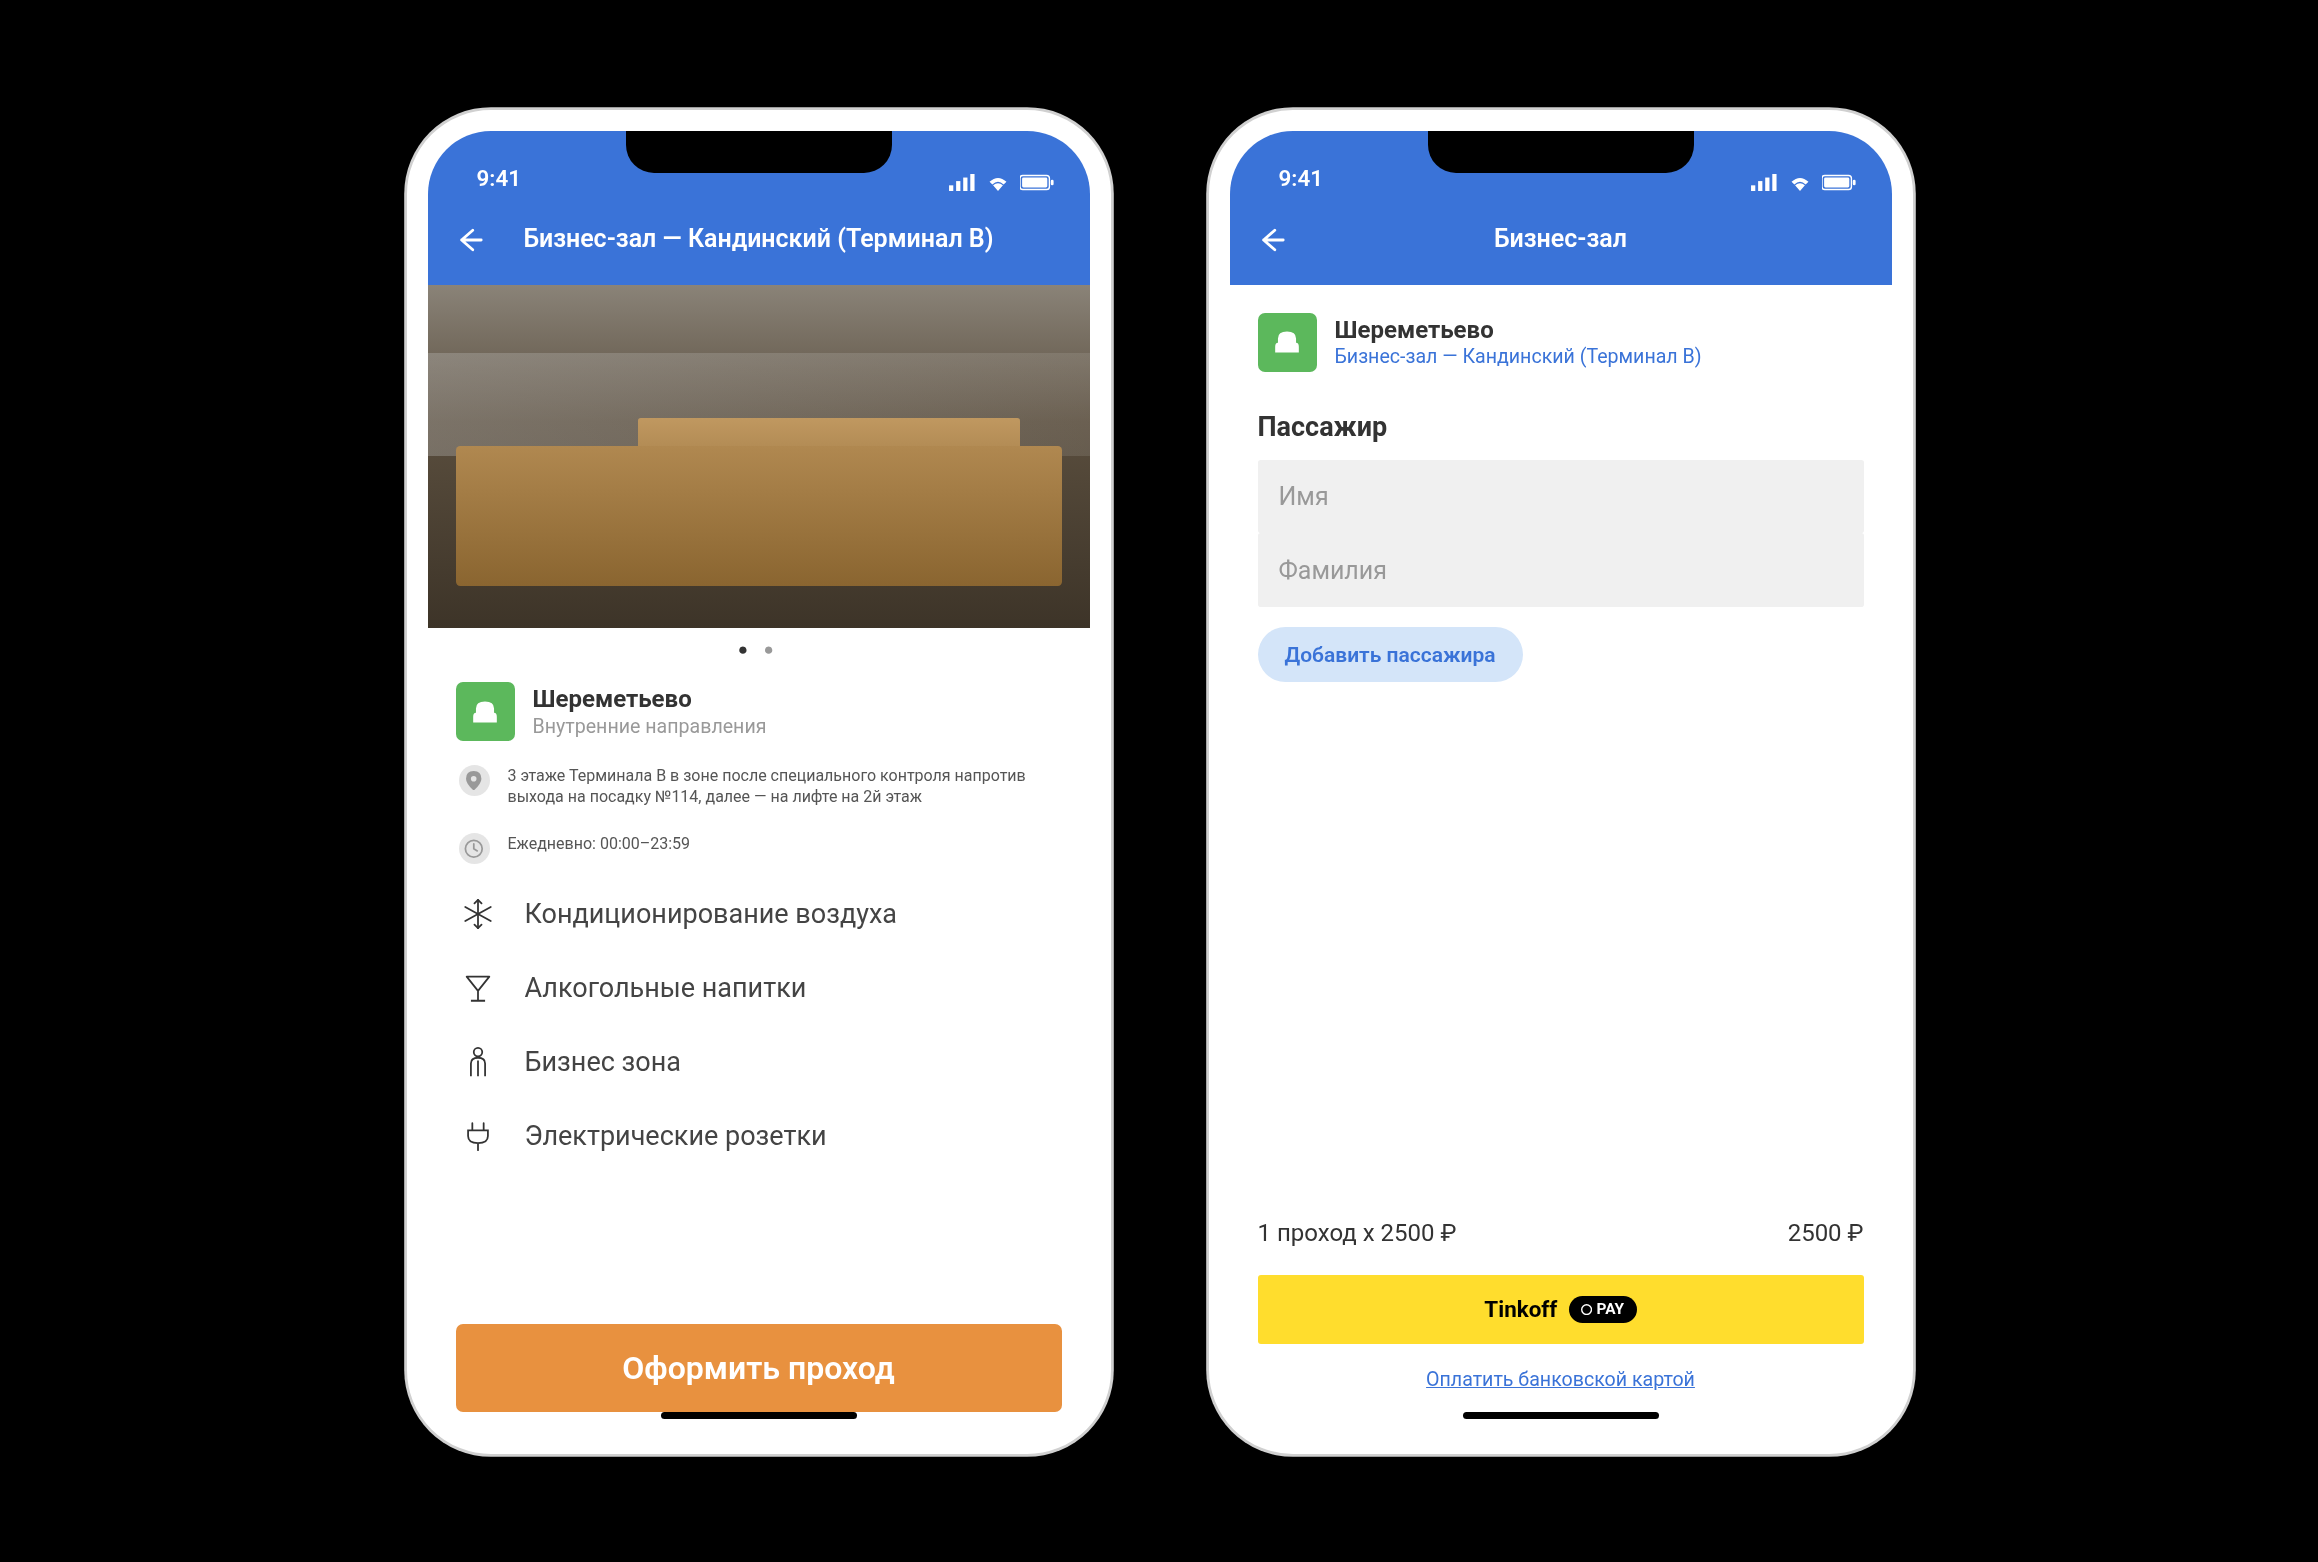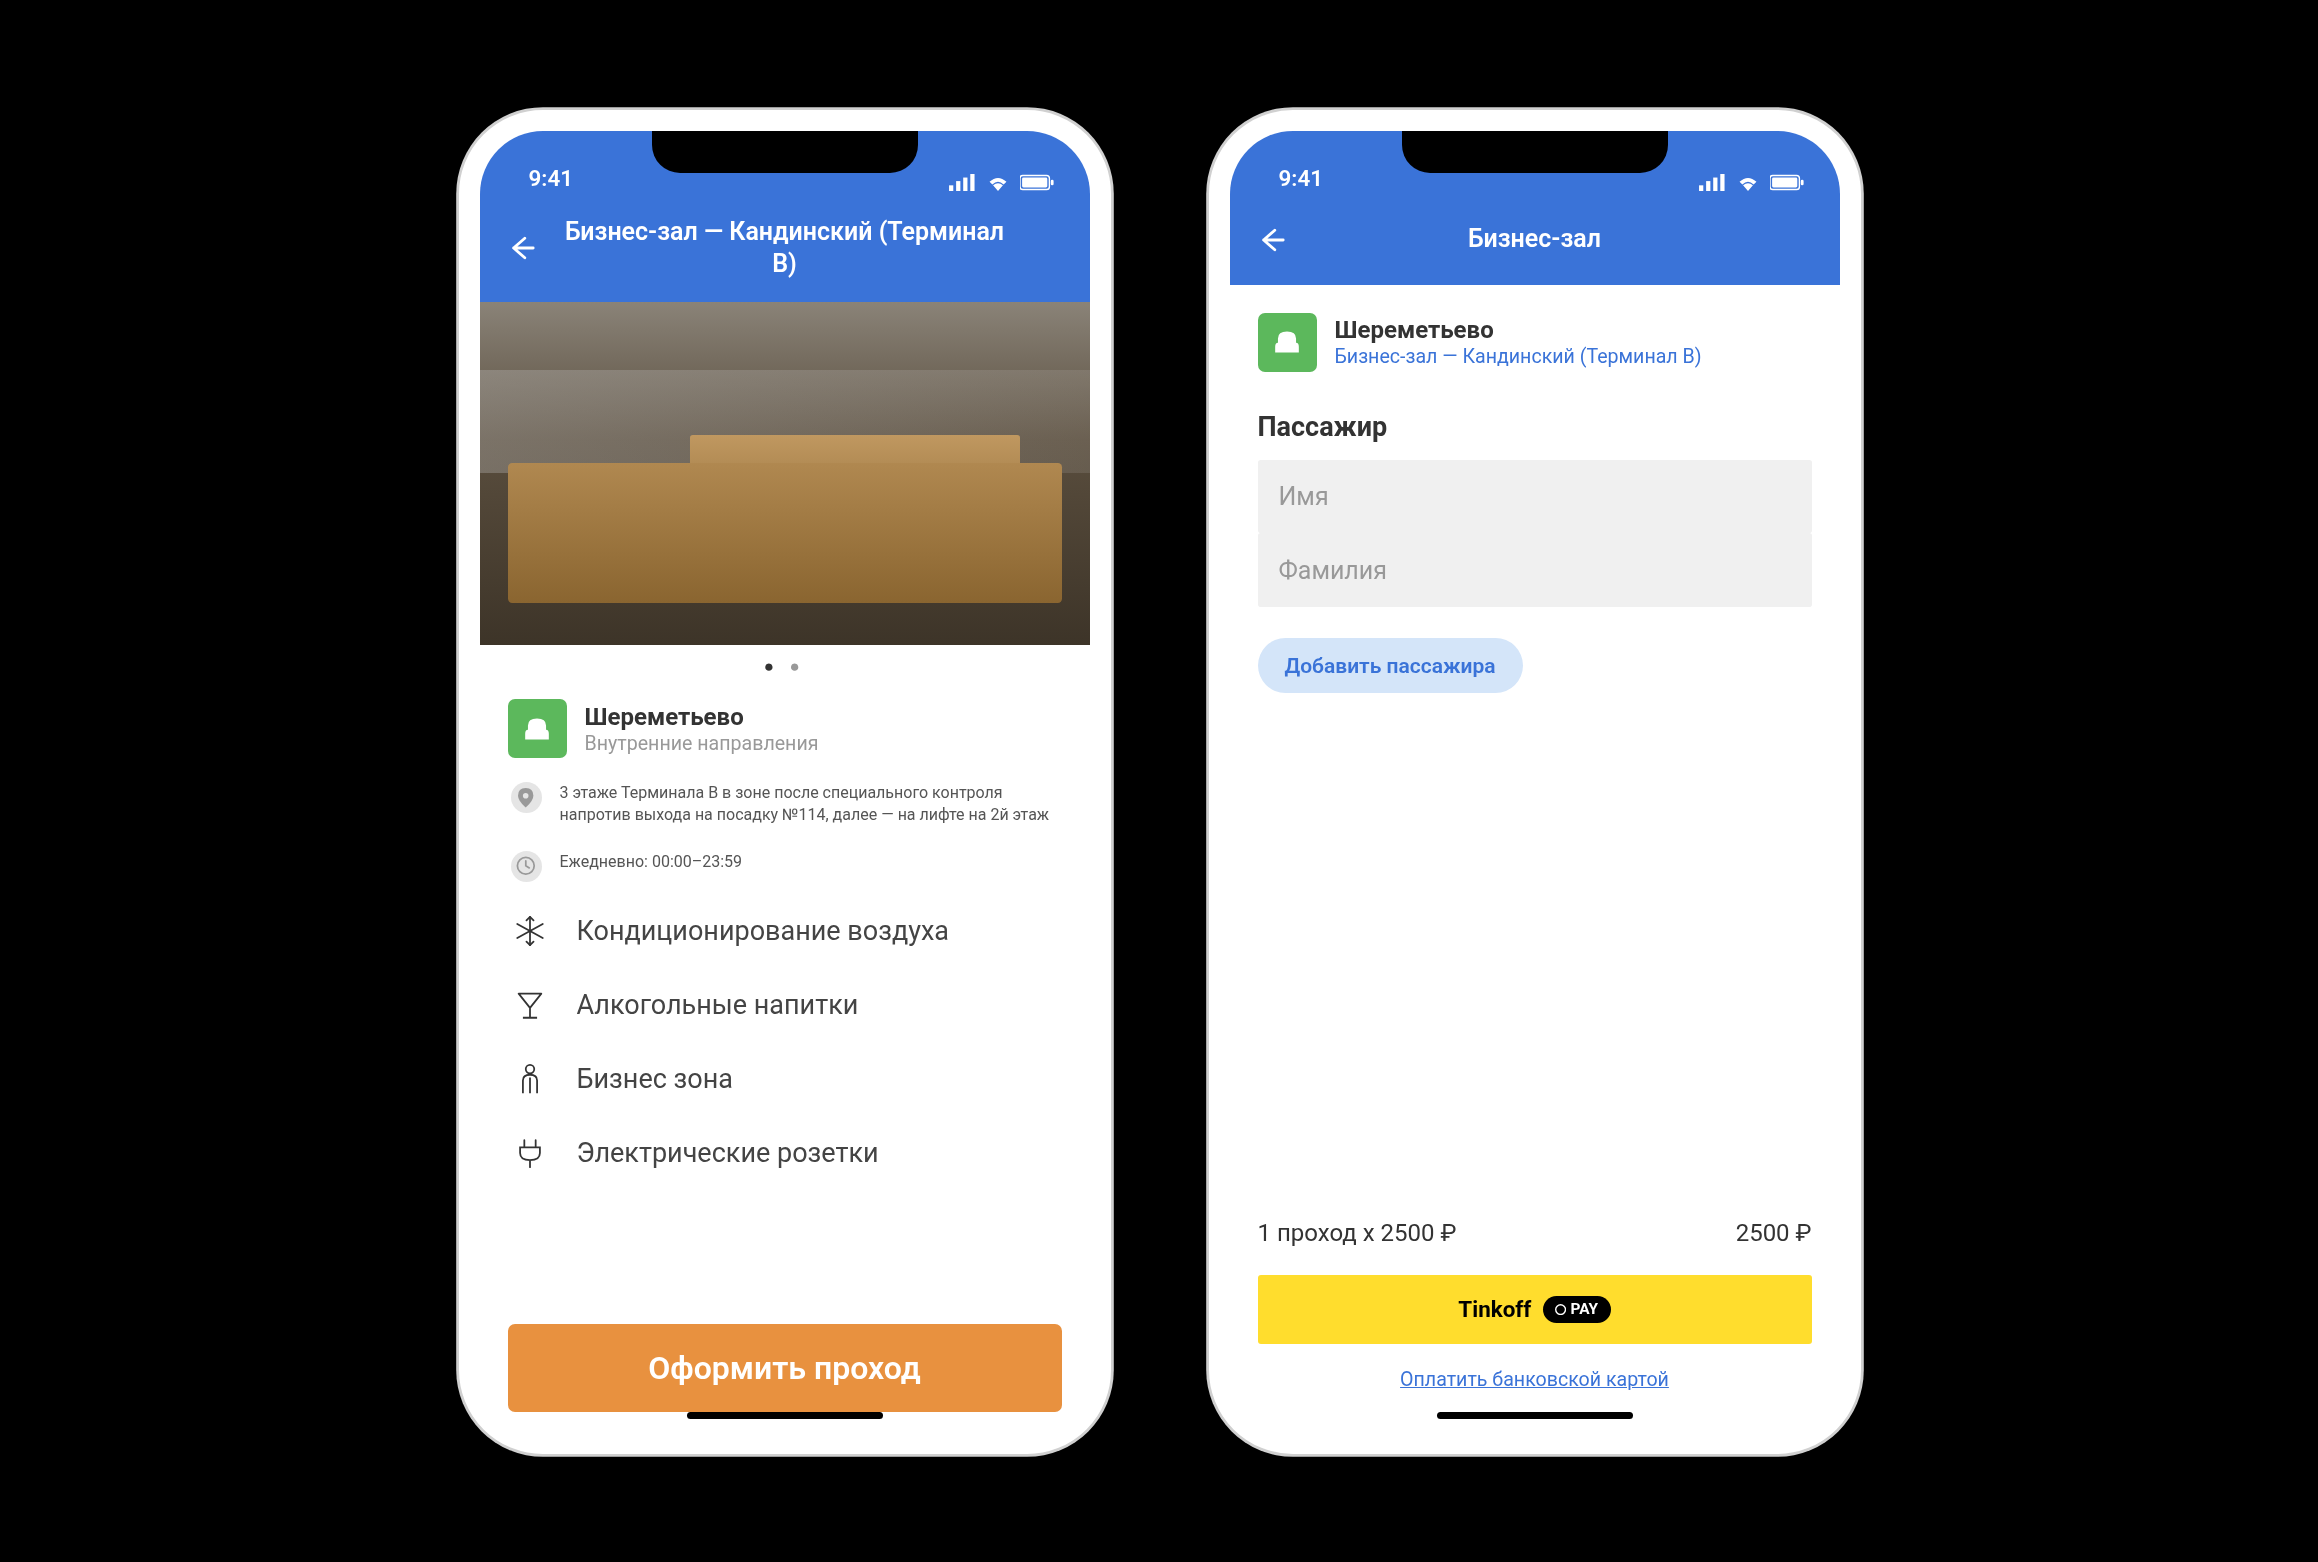--- a/index.html
+++ b/index.html
@@ -8,21 +8,21 @@
       font-family: -apple-system, BlinkMacSystemFont, "Segoe UI", Roboto, Arial, sans-serif;
       width: 2319px;
       height: 1563px;
       display: flex;
       align-items: center;
       justify-content: center;
       gap: 98px;
       transform-origin: top left;
     }
     .phone {
-      width: 652px;
+      width: 704px;
       height: 1344px;
       background: #fff;
       border-radius: 84px;
       border: 21px solid #fff;
       box-shadow: 0 0 0 2.8px #d0d0d0, 28px 28px 56px rgba(0,0,0,0.4);
       position: relative;
       overflow: hidden;
       display: flex;
       flex-direction: column;
     }
@@ -218,21 +218,21 @@
     .input-field {
       margin: 0 28px;
       background: #f0f0f0;
       padding: 22.4px 21px;
       font-size: 25px;
       color: #999;
       border-radius: 2.8px;
     }
     .add-chip {
       display: inline-block;
-      margin: 31px 28px;
+      margin: 20px 28px;
       background: #d4e5f9;
       color: #3a73d8;
       font-size: 21px;
       font-weight: 600;
       padding: 15.4px 27px;
       border-radius: 28px;
     }
     .spacer { flex: 1; }
     .price-row {
       display: flex;

